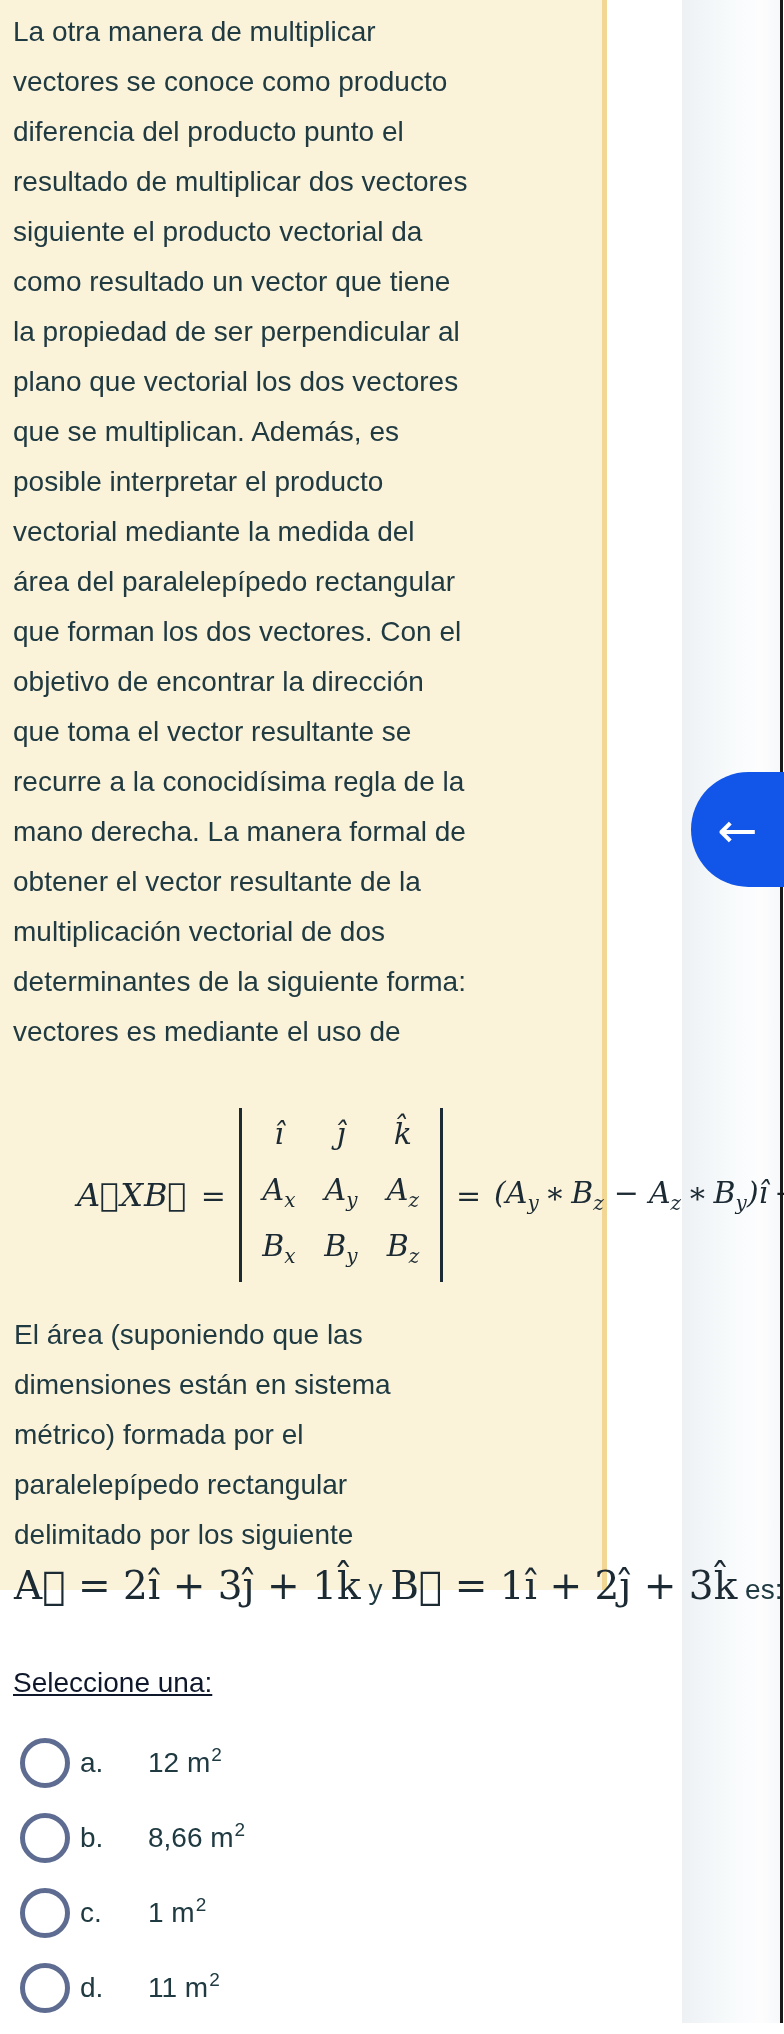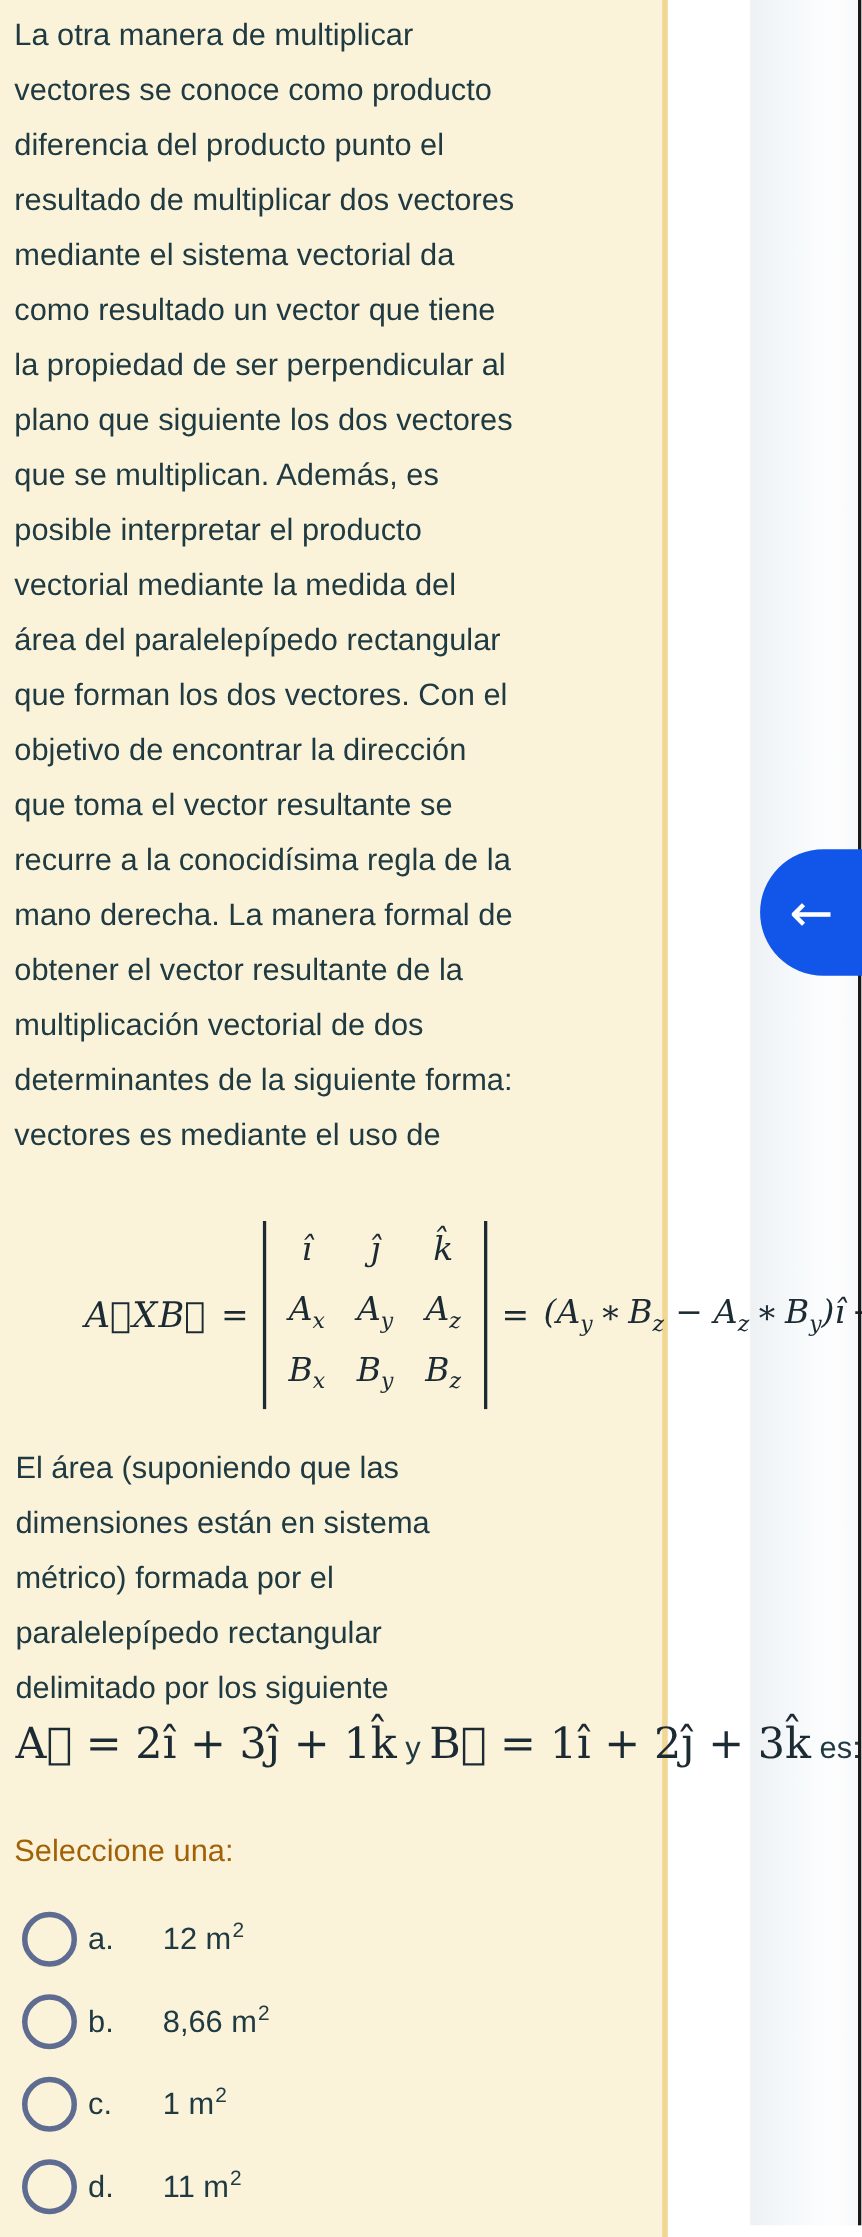--- a/index.html
+++ b/index.html
@@ -2,21 +2,21 @@
 <html><head>
 <meta charset="utf-8">
 <style>
   html,body{margin:0;padding:0;}
   body{
     width:784px;height:2034px;position:relative;overflow:hidden;
     background:#ffffff;font-family:"Liberation Sans",sans-serif;
   }
   
   .sheet{
-    position:absolute;left:0;top:0;width:602px;height:2034px;
+    position:absolute;left:0;top:0;width:602px;height:1590px;
     background:#faf3da;border-right:5px solid #f2d794;
   }
   .para{position:absolute;left:13px;color:#203a42;font-size:28px;line-height:50px;}
   .txt-line{white-space:nowrap;}
   .p1{top:7px;}
   .p2{top:1310px;left:14px;}
 
   
   .formula{
     position:absolute;left:77px;top:1120px;height:150px;z-index:4;
@@ -38,21 +38,21 @@
   
   .vecline{
     position:absolute;left:14px;top:1560px;height:52px;z-index:4;
     color:#1c2a33;font-size:28px;line-height:52px;white-space:nowrap;
   }
   .vecline .m{font-family:"DejaVu Serif",serif;font-size:39px;}
   .vecline .plain{font-family:"Liberation Sans",sans-serif;color:#203a42;}
 
   .select-label{
     position:absolute;left:13px;top:1658px;
-    color:#a16207;font-size:28px;line-height:50px;
+    color:#0f172a;font-size:28px;line-height:50px;text-decoration:underline;
   }
 
   
   .options{position:absolute;left:20px;top:1738px;}
   .opt{display:flex;align-items:center;height:50px;margin-bottom:25px;cursor:pointer;}
   .radio{
     box-sizing:border-box;width:50px;height:50px;flex:0 0 50px;
     border:5px solid #5d6c90;border-radius:50%;background:transparent;cursor:pointer;
   }
   .letter{margin-left:10px;width:36px;color:#203a42;font-size:28px;}
@@ -77,24 +77,24 @@
 </head>
 <body>
 
 <div class="sheet">
 
   <div class="para p1">
       <div class="txt-line">La otra manera de multiplicar</div>
       <div class="txt-line">vectores se conoce como producto</div>
       <div class="txt-line">diferencia del producto punto el</div>
       <div class="txt-line">resultado de multiplicar dos vectores</div>
-      <div class="txt-line">mediante el sistema vectorial da</div>
+      <div class="txt-line">siguiente el producto vectorial da</div>
       <div class="txt-line">como resultado un vector que tiene</div>
       <div class="txt-line">la propiedad de ser perpendicular al</div>
-      <div class="txt-line">plano que siguiente los dos vectores</div>
+      <div class="txt-line">plano que vectorial los dos vectores</div>
       <div class="txt-line">que se multiplican. Además, es</div>
       <div class="txt-line">posible interpretar el producto</div>
       <div class="txt-line">vectorial mediante la medida del</div>
       <div class="txt-line">área del paralelepípedo rectangular</div>
       <div class="txt-line">que forman los dos vectores. Con el</div>
       <div class="txt-line">objetivo de encontrar la dirección</div>
       <div class="txt-line">que toma el vector resultante se</div>
       <div class="txt-line">recurre a la conocidísima regla de la</div>
       <div class="txt-line">mano derecha. La manera formal de</div>
       <div class="txt-line">obtener el vector resultante de la</div>

